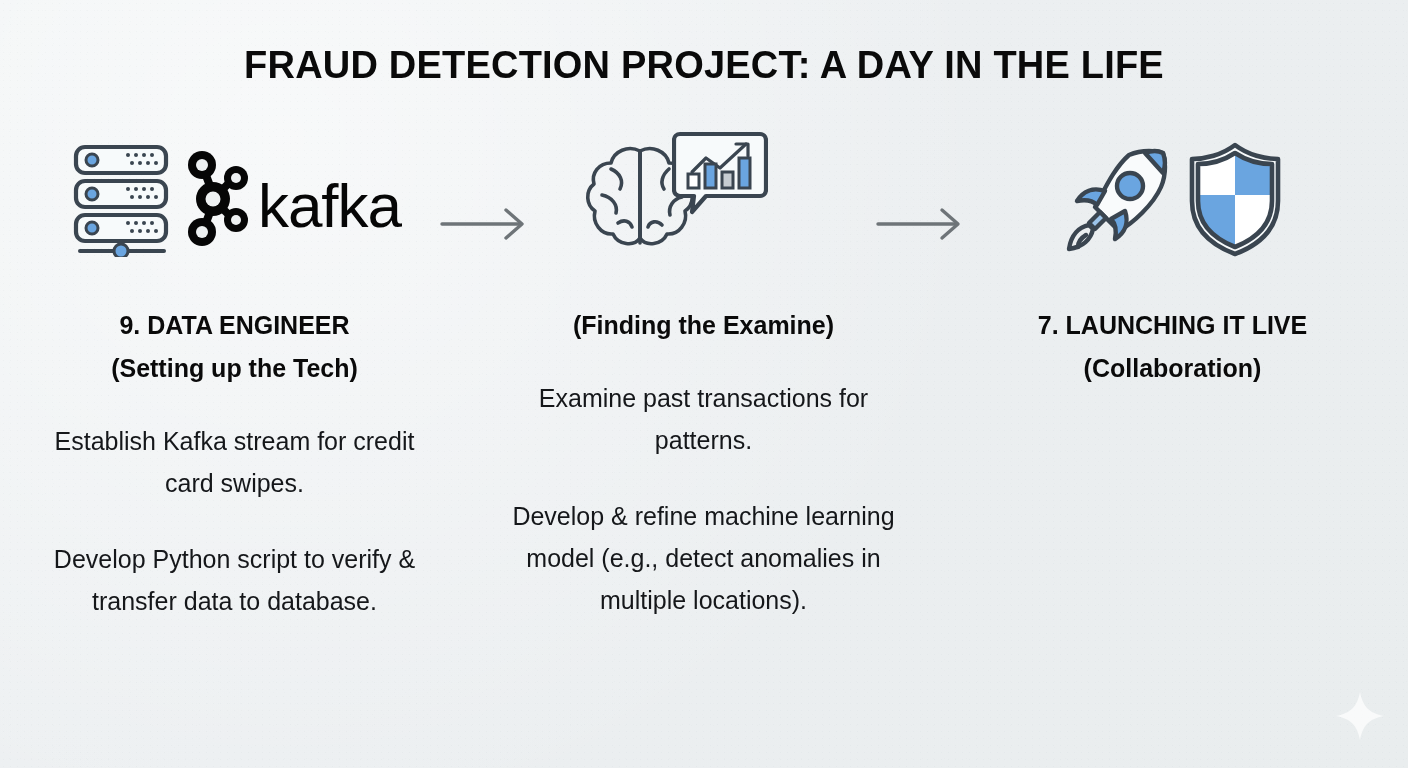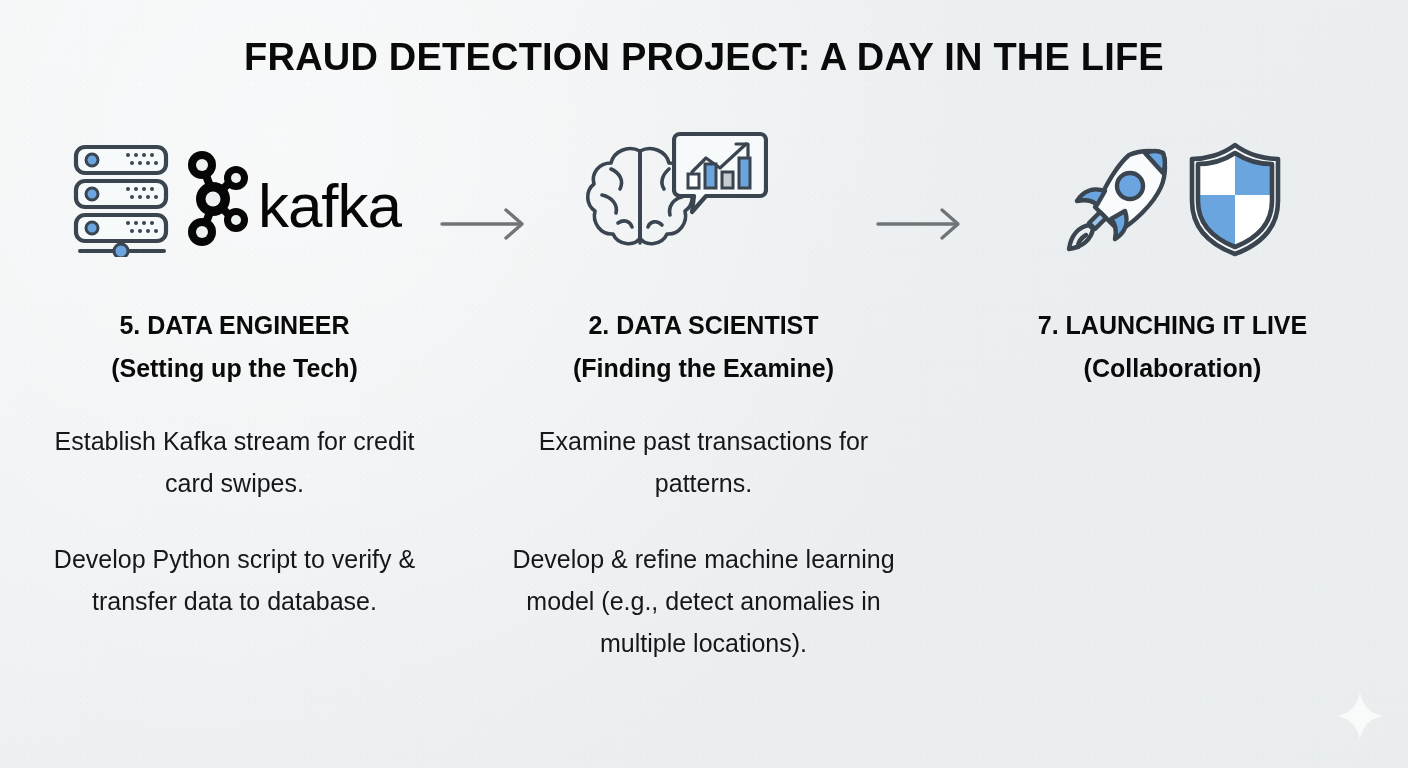--- a/index.html
+++ b/index.html
@@ -30,21 +30,21 @@
     pointer-events: none;
     background-image:
       radial-gradient(rgba(140,155,165,0.16) 0.6px, transparent 0.7px),
       radial-gradient(rgba(140,155,165,0.11) 0.5px, transparent 0.6px);
     background-size: 7px 7px, 11px 11px;
     background-position: 0 0, 4px 5px;
   }
 
   .title {
     position: absolute;
-    top: 36px;
+    top: 44px;
     left: 0;
     width: 1408px;
     text-align: center;
     font-size: 38px;
     font-weight: bold;
     letter-spacing: 0.2px;
     color: #0a0a0a;
     white-space: nowrap;
   }
 
@@ -201,21 +201,21 @@
               <circle cx="20" cy="88" r="6"></circle>
               <circle cx="31" cy="55" r="7.5"></circle>
               <circle cx="54" cy="34" r="5"></circle>
               <circle cx="54" cy="76" r="5"></circle>
             </g>
           </svg>
         </span>
         <span style="font-size:62px;font-weight:normal;color:#060606;letter-spacing:-1px;line-height:1;position:relative;top:6px;">kafka</span>
       </div>
       <div class="heading">
-        <div>5. DATA ENGINEER</div>
+        <div>9. DATA ENGINEER</div>
         <div>(Setting up the Tech)</div>
       </div>
       <div class="body-block">
         <p>Establish Kafka stream for credit card swipes.</p>
         <p>Develop Python script to verify &amp; transfer data to database.</p>
       </div>
     </div>
 
     <div class="col">
       <div class="icon-row">
@@ -244,21 +244,20 @@
             <g stroke="#3a4550" stroke-width="3">
               <rect x="16" y="46" width="11" height="14" fill="#ffffff"></rect>
               <rect x="33" y="36" width="11" height="24" fill="#6aa5e0"></rect>
               <rect x="50" y="44" width="11" height="16" fill="#c6ccd1"></rect>
               <rect x="67" y="30" width="11" height="30" fill="#6aa5e0"></rect>
             </g>
           </svg>
         </span>
       </div>
       <div class="heading">
-        <div>2. DATA SCIENTIST</div>
         <div>(Finding the Examine)</div>
       </div>
       <div class="body-block">
         <p>Examine past transactions for patterns.</p>
         <p>Develop &amp; refine machine learning model (e.g., detect anomalies in multiple locations).</p>
       </div>
     </div>
 
     <div class="col">
       <div class="icon-row">

